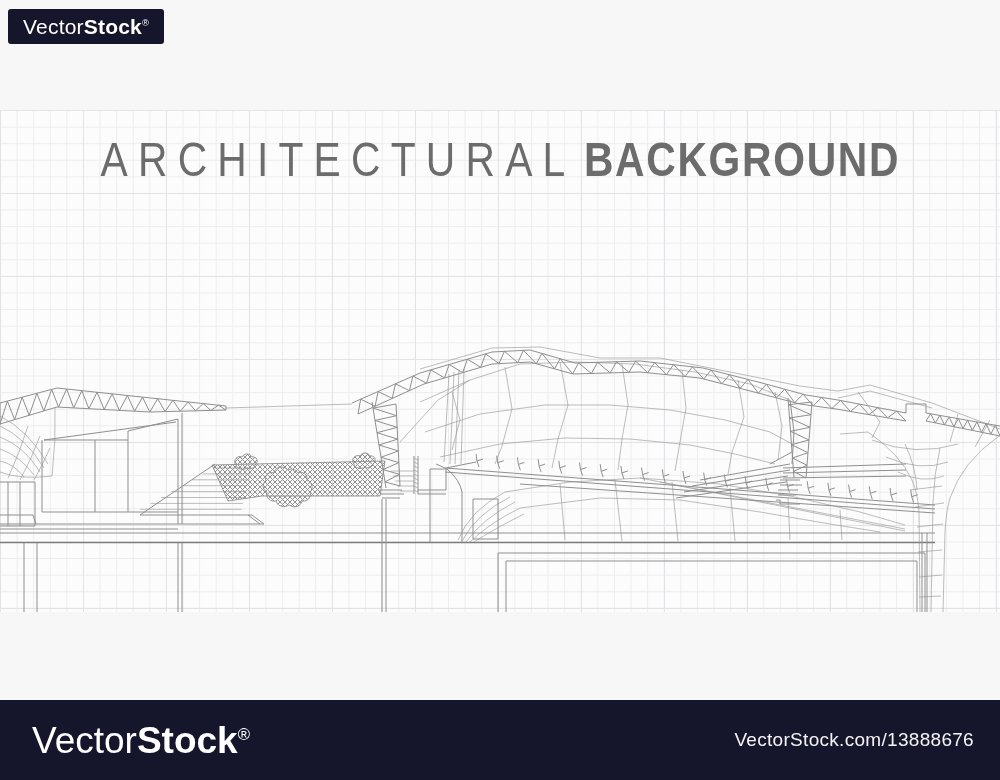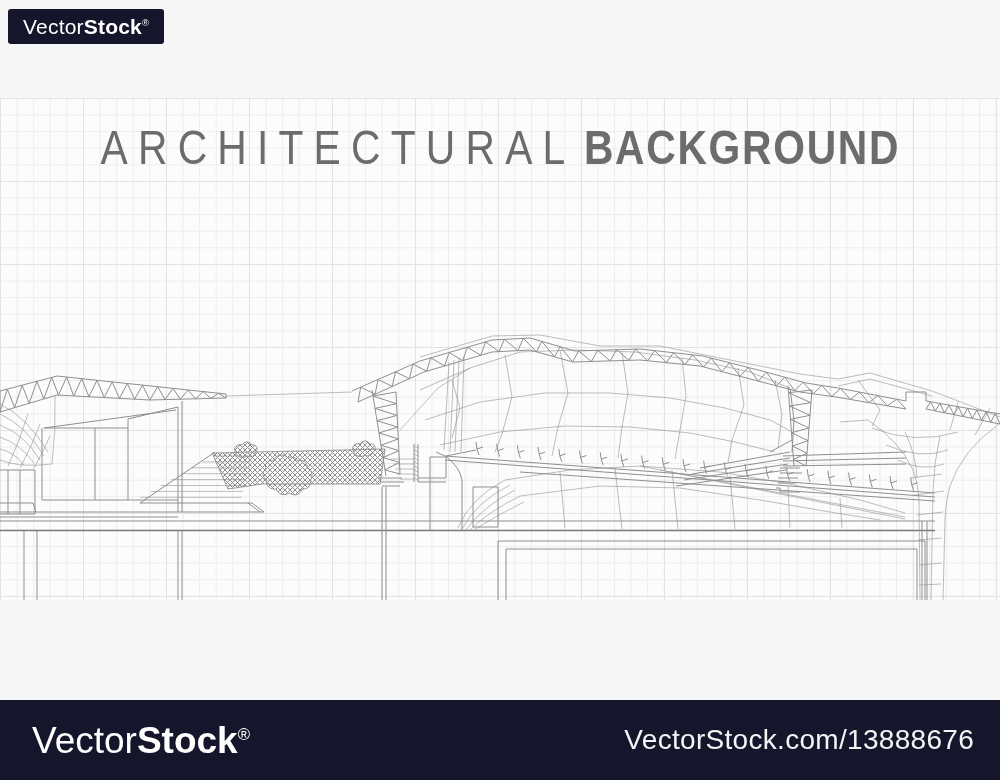--- a/index.html
+++ b/index.html
@@ -16,21 +16,21 @@
     background:var(--footer_bg,#15152b);color:var(--logo_text,#fff);
     padding:7px 15px;border-radius:3px;font-size:21px;line-height:1;
     letter-spacing:.2px;
   }
   .w-light{font-weight:300;}
   .w-bold{font-weight:700;}
   .reg{font-size:.45em;vertical-align:super;font-weight:400;}
 
   
   .grid-panel{
-    position:absolute;left:0;top:98px;width:1000px;height:502px;
+    position:absolute;left:0;top:110px;width:1000px;height:502px;
     background-color:var(--grid_bg,#fcfcfd);
     background-image:
       linear-gradient(var(--grid_major,#e3e3e7) 1px, transparent 1px),
       linear-gradient(90deg, var(--grid_major,#e3e3e7) 1px, transparent 1px),
       linear-gradient(var(--grid_minor,#ededf0) 1px, transparent 1px),
       linear-gradient(90deg, var(--grid_minor,#ededf0) 1px, transparent 1px);
     background-size:83px 83px,83px 83px,16.6px 16.6px,16.6px 16.6px;
   }
 
   .title-row{
@@ -52,21 +52,21 @@
   svg.drawing .fillhatch{fill:url(#xh);stroke:var(--line_color,#8f8f8f);stroke-width:.9;}
 
   
   .footer-bar{
     position:absolute;left:0;top:700px;width:1000px;height:80px;
     background:var(--footer_bg,#15152b);color:var(--logo_text,#fff);
     display:flex;align-items:center;justify-content:space-between;
     padding:0 26px 0 32px;box-sizing:border-box;
   }
   .footer-logo{font-size:37px;line-height:1;}
-  .footer-url{font-size:28px;font-weight:400;letter-spacing:.3px;color:#f4f4f6;}
+  .footer-url{font-size:19px;font-weight:400;letter-spacing:.3px;color:#f4f4f6;}
 </style>
 </head>
 <body>
 
 <div class="canvas">
 
   <div class="badge-top">
     <span class="w-light">Vector</span><span class="w-bold">Stock</span><span class="reg">®</span>
   </div>
 

